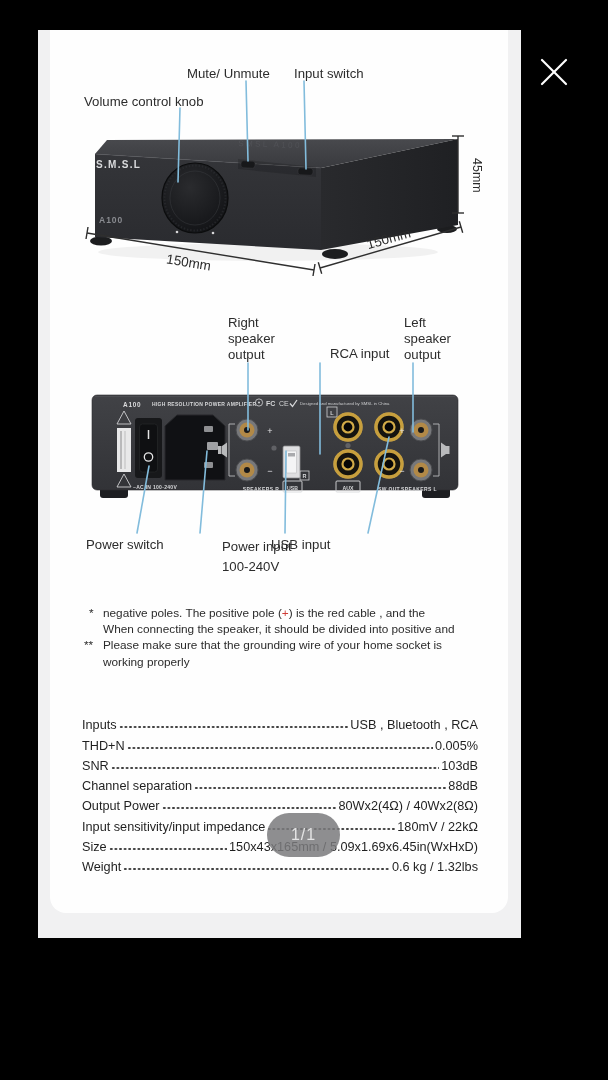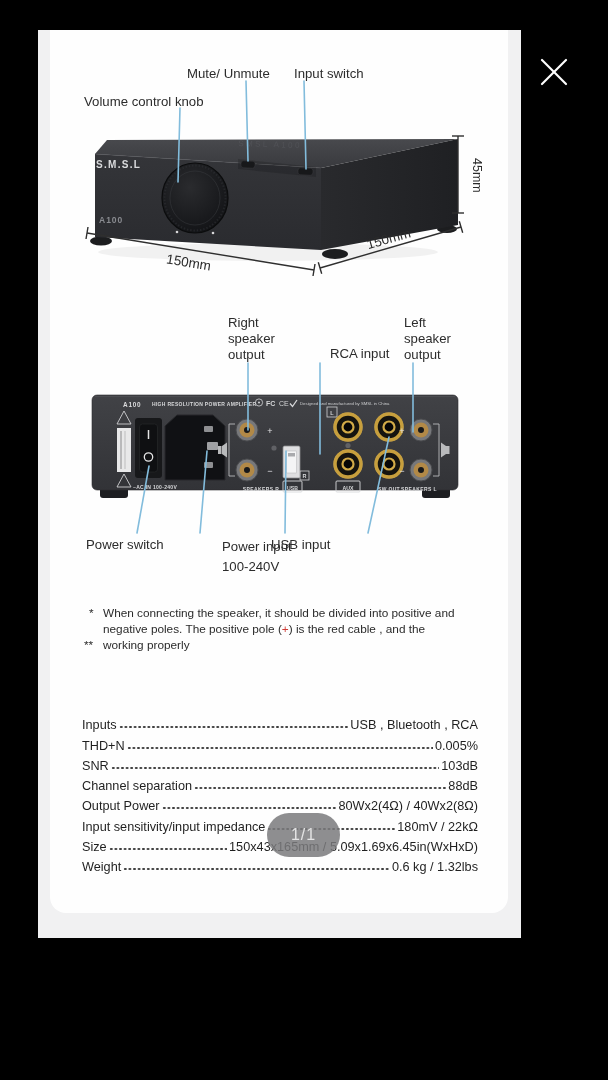--- a/index.html
+++ b/index.html
@@ -241,27 +241,28 @@
   <div class="lbl lbl2" style="left:149px;top:507px;">
     <div>Power input</div>
     <div>100-240V</div>
   </div>
   <div class="lbl" style="left:233px;top:507px;">USB input</div>
 
   <div class="notes">
     <div class="nrow">
       <div class="nmark m1">*</div>
       <div>
+        <div><span>negative poles. The positive pole (</span><span class="red">+</span><span>) is the red cable , and the</span></div>
         <div>When connecting the speaker, it should be divided into positive and</div>
-        <div><span>negative poles. The positive pole (</span><span class="red">+</span><span>) is the red cable , and the</span></div>
       </div>
     </div>
     <div class="nrow">
       <div class="nmark">**</div>
       <div>
+        <div>Please make sure that the grounding wire of your home socket is</div>
         <div>working properly</div>
       </div>
     </div>
   </div>
 
   <div class="specs">
     <div class="srow">
         <span class="lab">Inputs</span>
         <span class="leader"></span>
         <span class="val">USB , Bluetooth , RCA</span>

